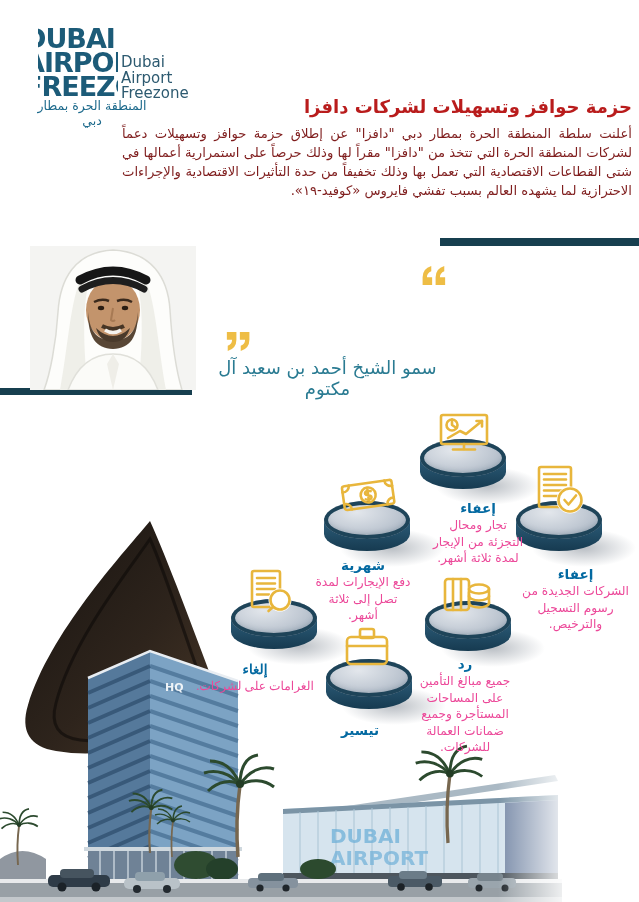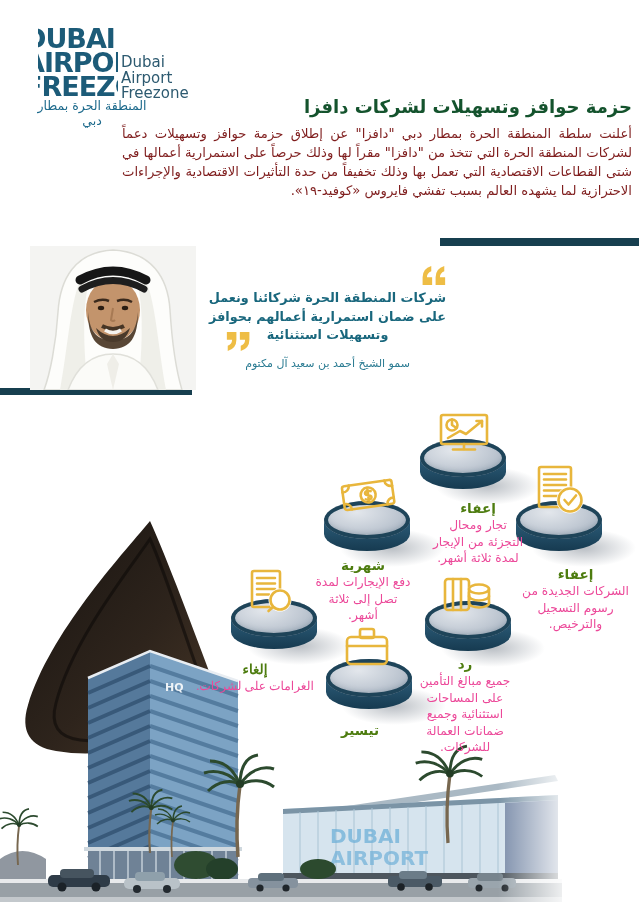--- a/index.html
+++ b/index.html
@@ -16,60 +16,60 @@
   .logo-big .ln { display:block; margin-left:-14px; white-space:nowrap;
     font-weight:bold; font-size:27px; line-height:24px; letter-spacing:-1px;
     color:#1c5b78; }
   .logo-small { position:absolute; left:121px; top:55px; }
   .logo-small .ln { display:block; font-size:15px; line-height:15.5px; color:#2d5a70; }
   .tagline { position:absolute; left:28px; top:98px; width:128px; text-align:center;
     direction:rtl; font-size:12.5px; color:#1d6a8c; }
 
   
   .title { position:absolute; right:7px; top:96px; direction:rtl;
-    font-size:18px; font-weight:bold; color:#14532d; }
+    font-size:18px; font-weight:bold; color:#b91c1c; }
   .body-text { position:absolute; left:122px; right:7px; top:125px; direction:rtl;
     text-align:justify; font-size:13.2px; line-height:18.9px; color:#7f1d1d; }
 
   
   .bar { position:absolute; background:#173f4f; }
   .bar-top { left:440px; top:238px; width:199px; height:8px; }
   .bar-photo { left:0; top:388px; width:192px; height:7px; }
 
   
   .photo { position:absolute; left:30px; top:246px; width:166px; height:144px; }
   .qmark { position:absolute; width:26px; height:21px; }
   .qmark path { fill:#eebd45; }
   .qmark-open { left:420px; top:265px; transform:rotate(180deg); }
   .qmark-close { left:226px; top:331px; }
   .quote-text { position:absolute; left:205px; top:289px; width:245px; direction:rtl;
     text-align:center; font-size:12.8px; font-weight:bold; line-height:18.5px;
     color:#19677d; }
   .attribution { position:absolute; left:205px; top:357px; width:245px; direction:rtl;
-    text-align:center; font-size:11px; color:#2a7b92; }
+    text-align:center; font-size:18px; color:#2a7b92; }
 
   
   .podium { position:absolute; width:86px; height:62px; z-index:3; }
   .podium::before { content:""; position:absolute; left:16px; top:28px; width:104px;
     height:38px; border-radius:50%;
     background:radial-gradient(closest-side, rgba(110,120,132,.48), rgba(110,120,132,0));
   }
   .podium .side { position:absolute; left:0; top:17px; width:86px; height:33px;
     background:linear-gradient(180deg,#2c5d7a 0%, #214b64 55%, #163a50 100%);
     border-radius:0 0 43px 43px / 0 0 17px 17px; }
   .podium .top { position:absolute; left:0; top:0; width:86px; height:38px;
     border-radius:50%;
     background:radial-gradient(ellipse at 38% 30%, #e3e7ec 0%, #c3cbd5 48%, #9aa8b8 100%);
     box-shadow: inset 0 0 0 4px #1e4459, inset 0 -3px 6px rgba(20,50,70,.35); }
   .inc-icon { position:absolute; z-index:4; }
   .inc-icon path, .inc-icon rect, .inc-icon circle, .inc-icon line, .inc-icon ellipse {
     fill:none; stroke:#e8b63c; stroke-width:2.6; stroke-linecap:round; stroke-linejoin:round; }
   .inc-icon .wh { fill:#ffffff; stroke:none; }
   .inc-label { position:absolute; z-index:4; direction:rtl; text-align:center; }
-  .inc-title { font-size:13.5px; font-weight:bold; color:#4d7c0f; line-height:17px; }
+  .inc-title { font-size:13.5px; font-weight:bold; color:#0369a1; line-height:17px; }
   .inc-body { font-size:12.2px; line-height:16.5px; color:#ec4899; white-space:pre-line; }
 
   
   .building { position:absolute; left:0; top:513px; z-index:1; }
 </style>
 </head>
 <body>
 
 <div class="page">
 
@@ -116,21 +116,20 @@
     <path d="M75,84 q8,5 16,0" stroke="#f6f3ee" stroke-width="3.5" fill="none"></path>
 
     <path d="M38,144 C48,118 64,108 83,108 C102,108 118,118 128,144 Z" fill="#fbfbf8" stroke="#e0e0da" stroke-width="1.5"></path>
     <path d="M83,108 l-6,10 6,26 6,-26 Z" fill="#efeee8"></path>
   </svg>
 
   <svg class="qmark qmark-open" viewBox="0 0 30 24">
     <path d="M1,1 H12 V10 Q12,20 2,23 L2,17 Q7,15 7,10 H1 Z"></path>
     <path d="M16,1 H27 V10 Q27,20 17,23 L17,17 Q22,15 22,10 H16 Z"></path>
   </svg>
-  <div class="quote-text">شركات المنطقة الحرة شركائنا ونعمل على ضمان استمرارية أعمالهم بحوافز وتسهيلات استثنائية</div>
   <svg class="qmark qmark-close" viewBox="0 0 30 24">
     <path d="M1,1 H12 V10 Q12,20 2,23 L2,17 Q7,15 7,10 H1 Z"></path>
     <path d="M16,1 H27 V10 Q27,20 17,23 L17,17 Q22,15 22,10 H16 Z"></path>
   </svg>
   <div class="attribution">سمو الشيخ أحمد بن سعيد آل مكتوم</div>
 
   <svg class="building" width="575" height="389" viewBox="0 0 575 389">
     <defs>
       <linearGradient id="sailG" x1="0" y1="0" x2="1" y2="1">
         <stop offset="0" stop-color="#171310"></stop>
@@ -317,21 +316,21 @@
     <path d="M28,23 a10,4.5 0 0,0 20,0 M28,30 a10,4.5 0 0,0 20,0" stroke-width="2.2"></path>
   </svg>
   <div class="podium" style="left:425px; top:601px;">
     <div class="side"></div>
       <div class="top"></div>
   </div>
   <div class="inc-label" style="left:404px; top:656px; width:122px;">
     <div class="inc-title">رد</div>
     <div class="inc-body">جميع مبالغ التأمين
 على المساحات
-استثنائية وجميع
+المستأجرة وجميع
 ضمانات العمالة
 للشركات.</div>
   </div>
 
   <svg class="inc-icon" style="left:343px; top:626px;" width="48" height="42" viewBox="0 0 48 42">
     <rect x="17" y="3" width="14" height="9" rx="2"></rect>
     <rect x="4" y="11" width="40" height="27" rx="4"></rect>
     <line x1="4" y1="20" x2="44" y2="20"></line>
   </svg>
   <div class="podium" style="left:326px; top:659px;">

